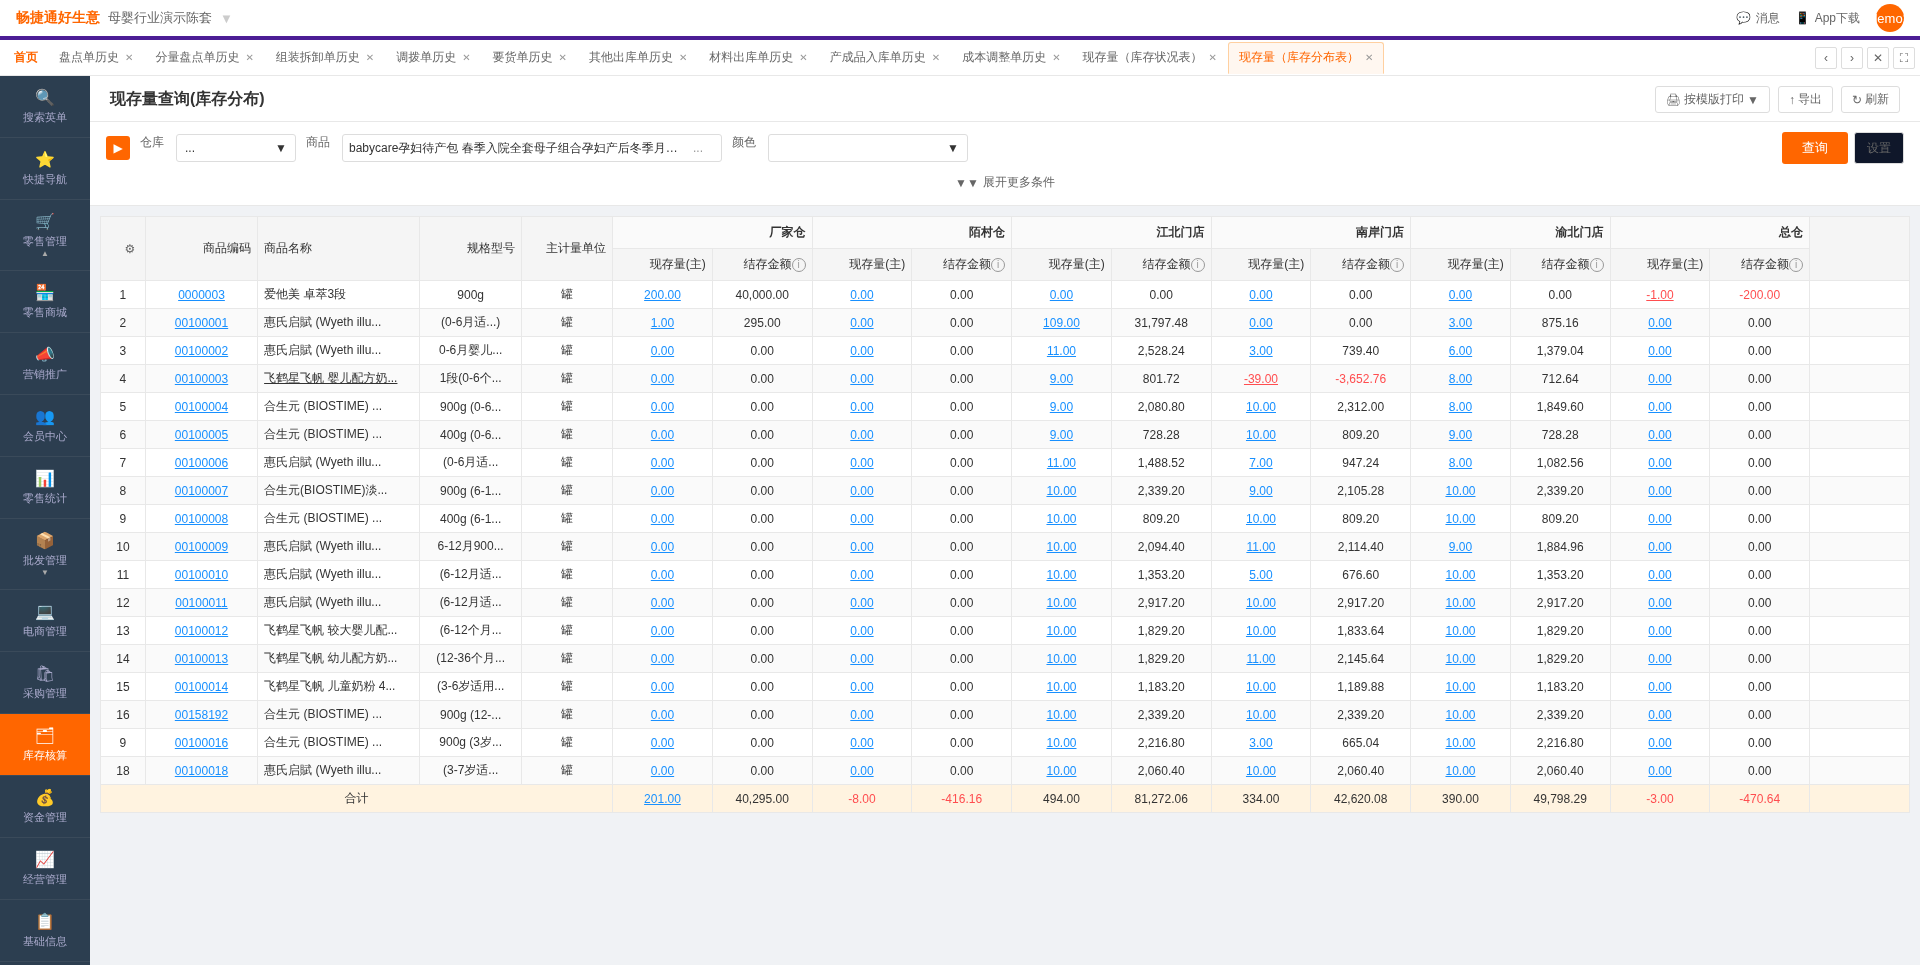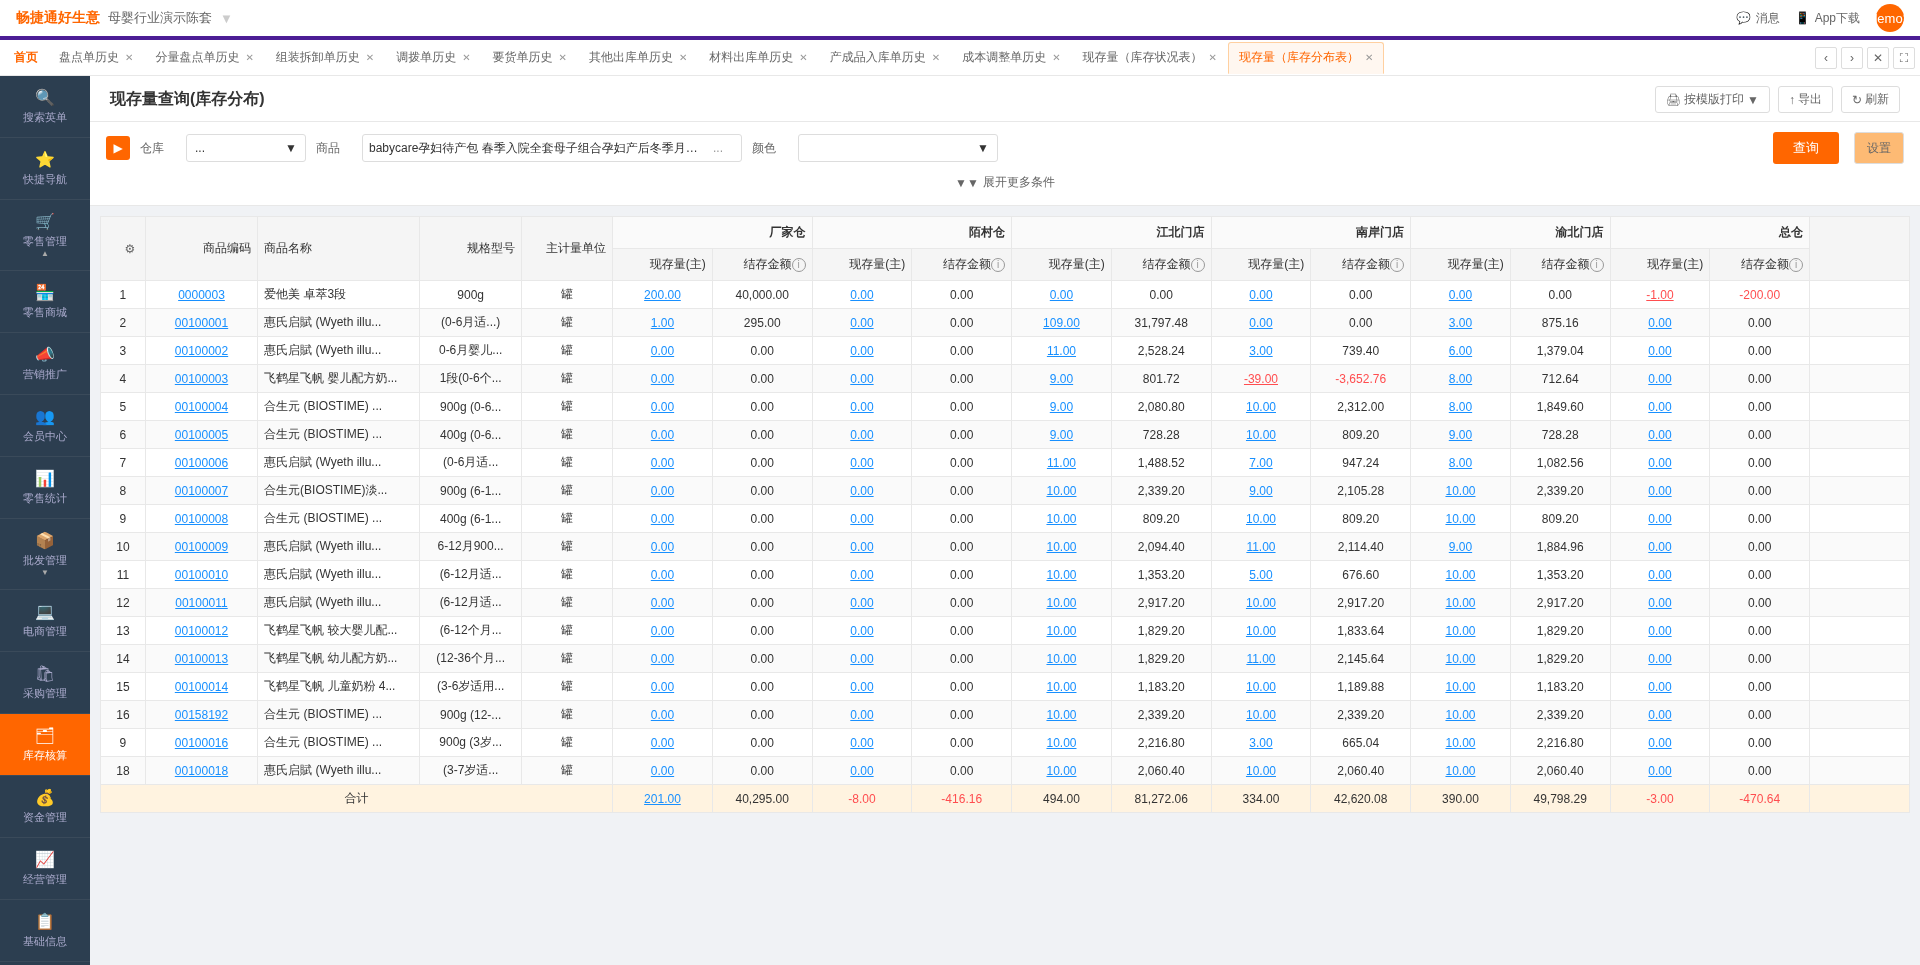--- a/index.html
+++ b/index.html
@@ -36,26 +36,26 @@
     .content { flex: 1; display: flex; flex-direction: column; overflow: hidden; background: #f0f2f5; }
 
     
     .page-header { background: #fff; padding: 10px 20px 0; border-bottom: 1px solid #e8e8e8; }
     .page-title { font-size: 16px; font-weight: bold; color: #333; margin-bottom: 8px; }
     .page-actions { display: flex; justify-content: flex-end; gap: 8px; padding-bottom: 8px; }
     .btn-action { padding: 4px 10px; font-size: 12px; border: 1px solid #ddd; border-radius: 3px; cursor: pointer; background: #fff; color: #666; display: flex; align-items: center; gap: 3px; }
 
     
     .filter-area { background: #fff; padding: 10px 16px; border-bottom: 1px solid #e8e8e8; }
-    .filter-item { display: flex; align-items: center; gap: 22px; }
+    .filter-item { display: flex; gap: 12px; }
     .filter-label { color: #666; font-size: 12px; white-space: nowrap; }
     .filter-dropdown { height: 28px; border: 1px solid #ddd; border-radius: 3px; padding: 0 8px; font-size: 12px; background: #fff; cursor: pointer; display: flex; align-items: center; gap: 4px; min-width: 80px; }
     .expand-btn { display: flex; align-items: center; gap: 4px; color: #666; cursor: pointer; font-size: 12px; border: none; background: none; padding: 4px 8px; }
     .btn-search { height: 32px; padding: 0 20px; background: #ff6600; color: white; border: none; border-radius: 3px; cursor: pointer; font-size: 13px; }
-    .btn-settings { height: 32px; padding: 0 12px; background: #fdba74; color: #666; border: 1px solid #ddd; border-radius: 3px; cursor: pointer; font-size: 12px; }
+    .btn-settings { height: 32px; padding: 0 12px; background: #0f172a; color: #666; border: 1px solid #ddd; border-radius: 3px; cursor: pointer; font-size: 12px; }
     .expand-more { margin-top: 6px; display: flex; justify-content: center; }
     .orange-arrow { width: 24px; height: 24px; background: #ff6600; border-radius: 3px; color: white; display: flex; align-items: center; justify-content: center; cursor: pointer; font-size: 12px; }
 
     
     .table-area { flex: 1; overflow: auto; padding: 10px; }
     .data-table { width: 100%; border-collapse: collapse; background: #fff; font-size: 12px; }
     .data-table th { background: #f5f5f5; padding: 7px 6px; border: 1px solid #e8e8e8; text-align: right; font-weight: normal; color: #333; white-space: nowrap; }
     .data-table th.group-header { background: #fafafa; font-weight: bold; }
     .data-table td { padding: 5px 6px; border: 1px solid #e8e8e8; text-align: center; white-space: nowrap; }
     .data-table tr:nth-child(even) { background: #fafafa; }
@@ -264,21 +264,21 @@
             <span style="margin-left:4px;color:#999;">...</span>
           </div>
         </div>
         <div class="filter-item">
           <span class="filter-label">颜色</span>
           <div class="filter-dropdown" style="min-width:200px;">
             <span></span>
             <span style="margin-left:auto;">▼</span>
           </div>
         </div>
-        <div style="margin-left:auto;display:flex;gap:15px;">
+        <div style="margin-left:auto;display:flex;gap:6px;">
           <button class="btn-search">查询</button>
           <button class="btn-settings">设置</button>
         </div>
       </div>
       <div class="expand-more">
         <button class="expand-btn">
           <span>▼▼</span>
           <span>展开更多条件</span>
         </button>
       </div>
@@ -375,21 +375,21 @@
     <td class="">739.40</td>
     <td class="link-value ">6.00</td>
     <td class="">1,379.04</td>
     <td class="link-value ">0.00</td>
     <td class="">0.00</td>
     <td></td>
   </tr>
             <tr>
     <td>4</td>
     <td class="link-value">00100003</td>
-    <td class="col-name" title="飞鹤星飞帆 婴儿配方奶..." style="text-align:left;overflow:hidden;text-overflow:ellipsis;">飞鹤星飞帆 婴儿配方奶...</td>
+    <td class="col-name" title="飞鹤星飞帆 婴儿配方奶..." style="text-align:left;overflow:hidden;text-overflow:ellipsis;text-decoration:underline;">飞鹤星飞帆 婴儿配方奶...</td>
     <td>1段(0-6个...</td>
     <td>罐</td>
     <td class="link-value ">0.00</td>
     <td class="">0.00</td>
     <td class="link-value ">0.00</td>
     <td class="">0.00</td>
     <td class="link-value ">9.00</td>
     <td class="">801.72</td>
     <td class="link-value neg-value">-39.00</td>
     <td class="neg-value">-3,652.76</td>

